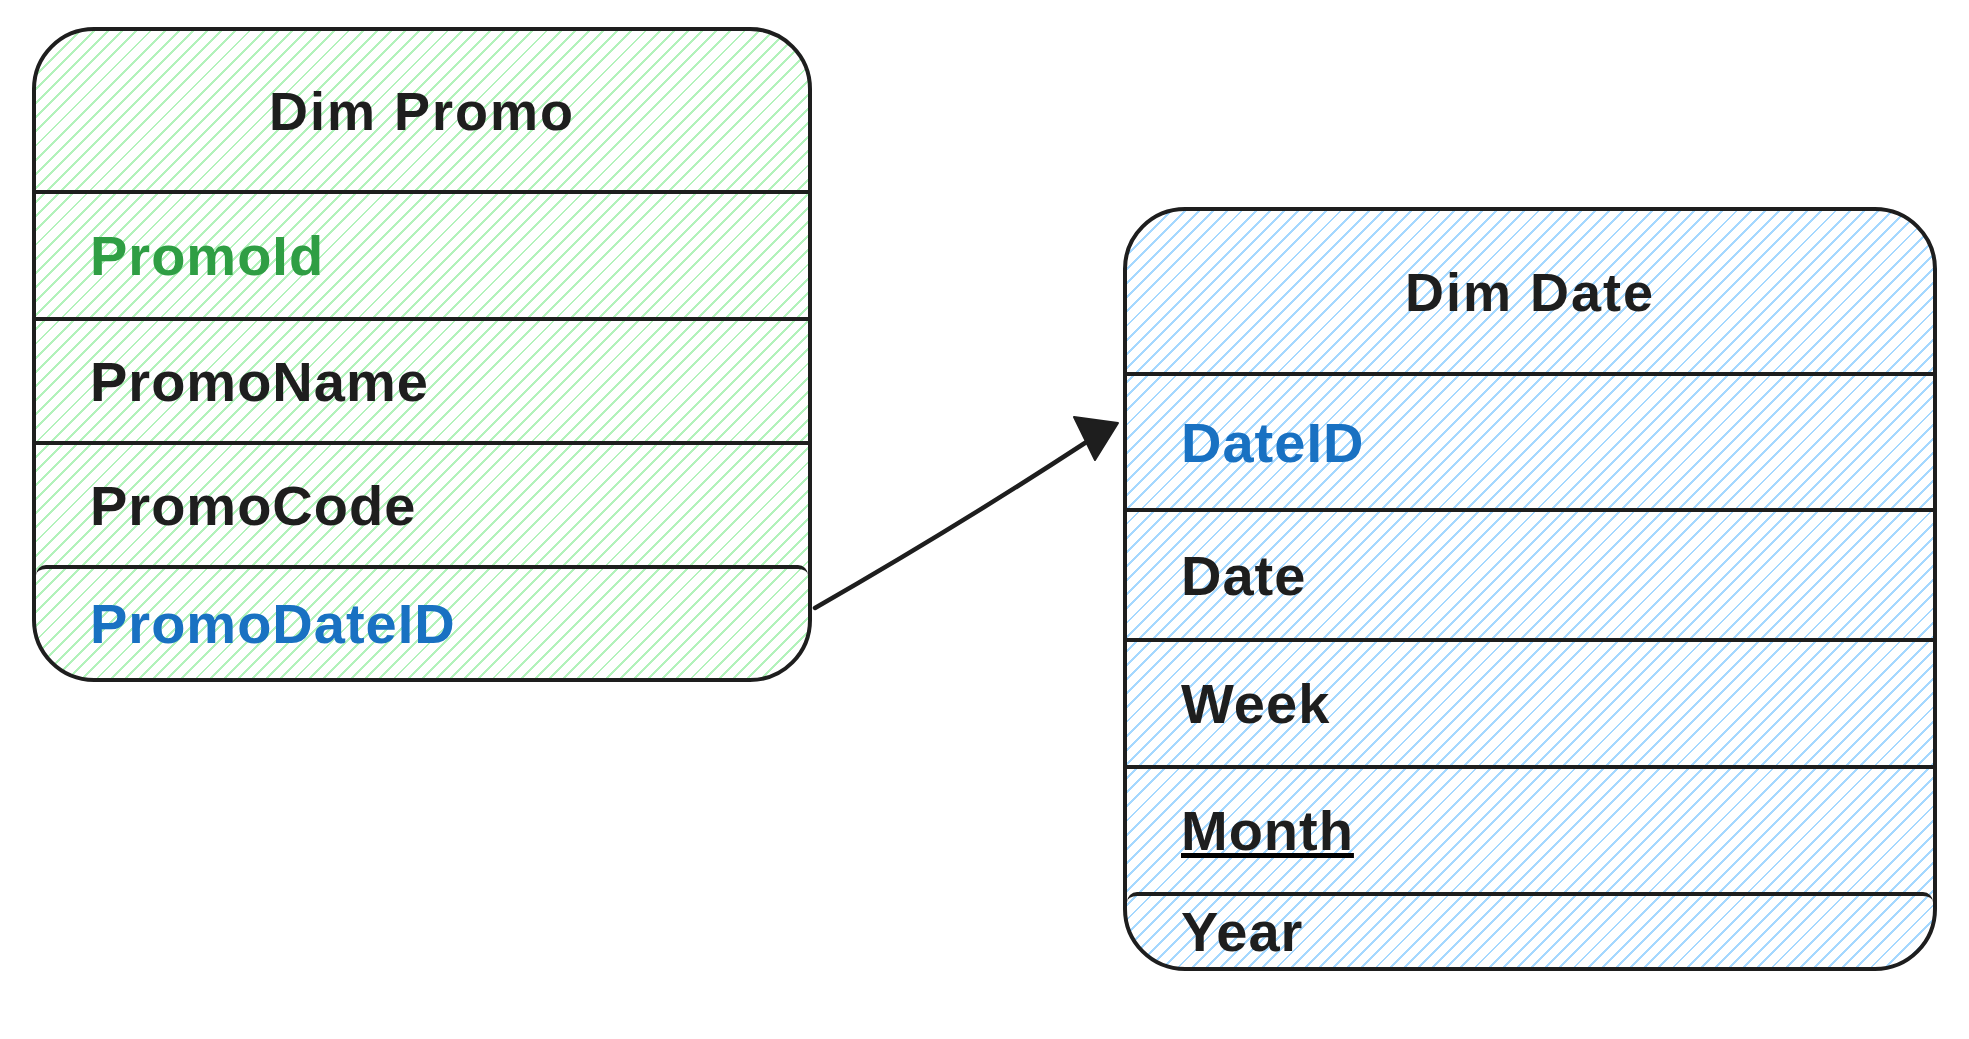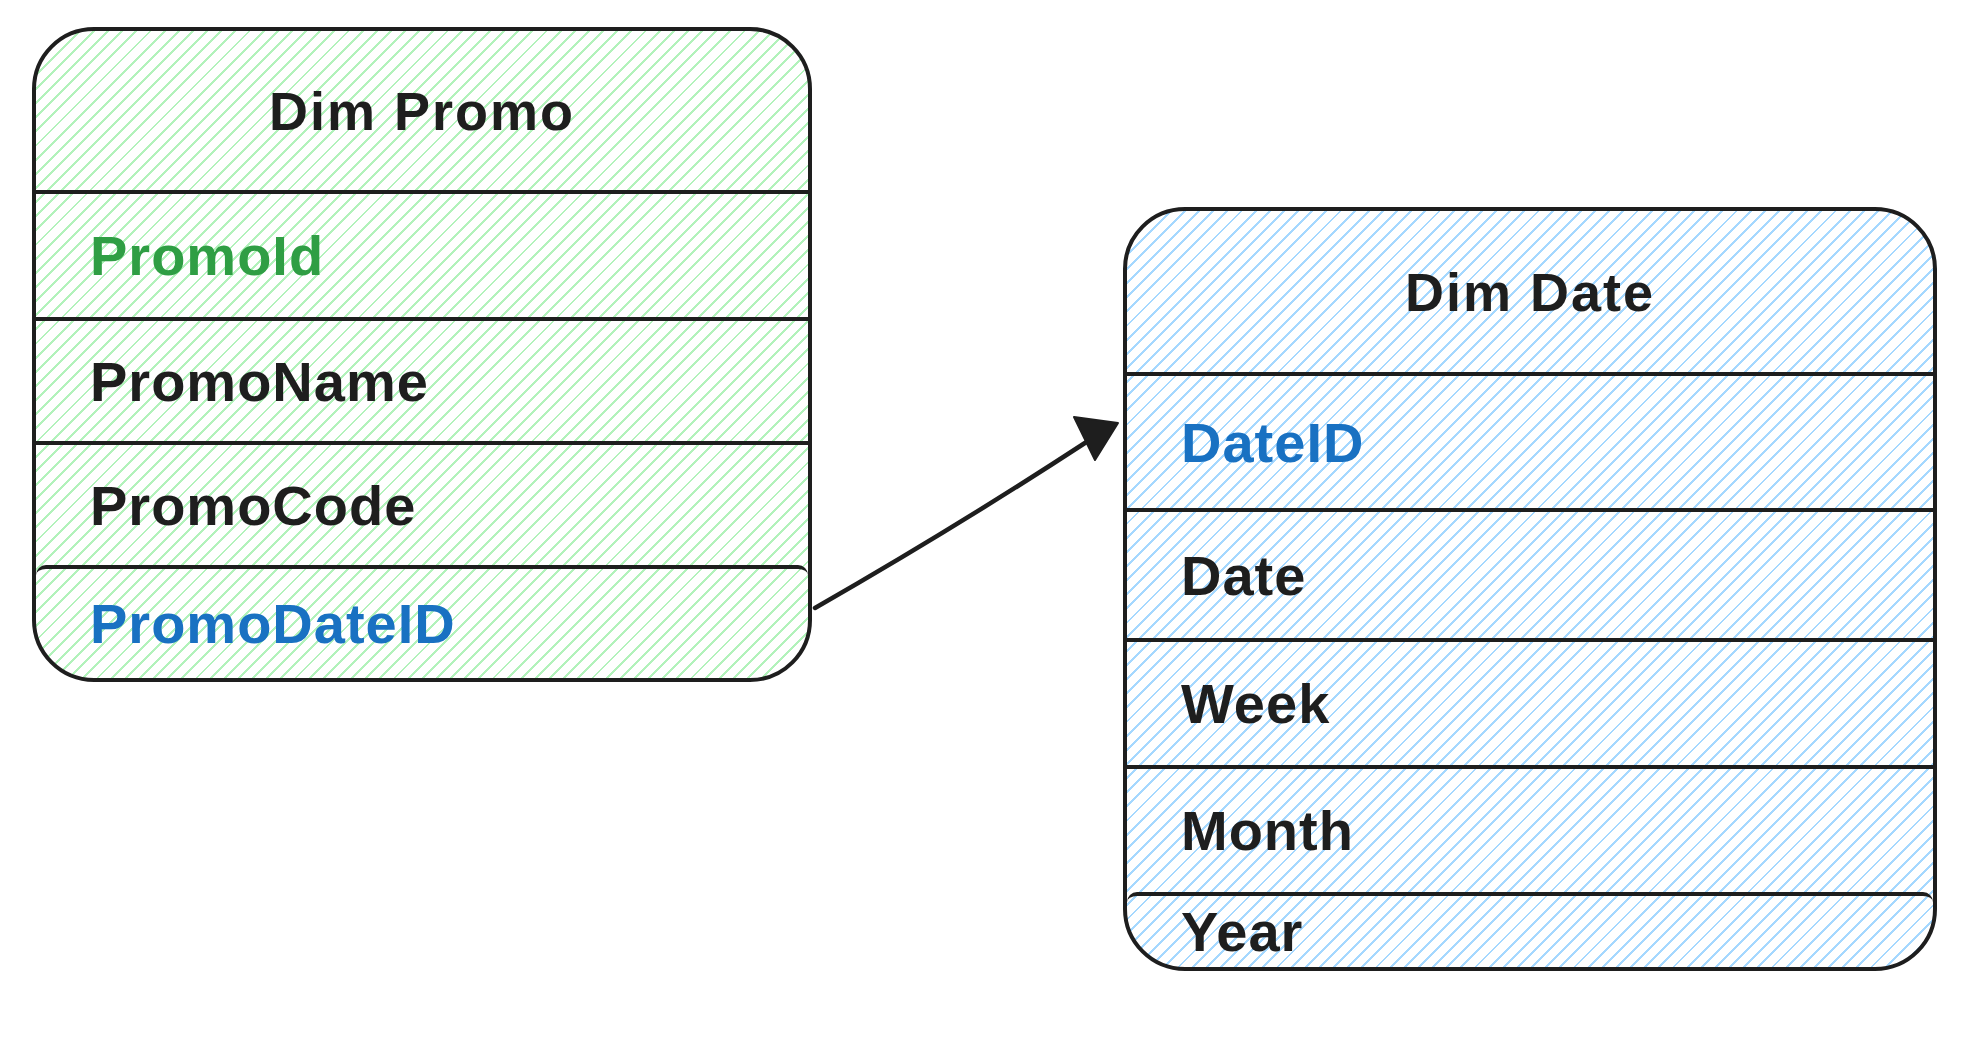--- a/index.html
+++ b/index.html
@@ -60,21 +60,21 @@
   .field-row.grow { flex: 1 1 auto; border-radius: 10px; }
 
   
   .promo .field-row:nth-of-type(2) { height: 127px; }
   .promo .field-row:nth-of-type(3) { height: 124px; }
   .promo .field-row:nth-of-type(4) { height: 124px; }
 
   .date .field-row:nth-of-type(2) { height: 136px; }
   .date .field-row:nth-of-type(3) { height: 130px; text-align: center; }
   .date .field-row:nth-of-type(4) { height: 127px; }
-  .date .field-row:nth-of-type(5) { height: 127px; }
+  .date .field-row:nth-of-type(5) { height: 127px; text-decoration: underline; }
 
   .field-text {
     font-size: 56px;
     font-weight: bold;
     letter-spacing: 1px;
     white-space: nowrap;
   }
 
   .arrow-layer {
     position: absolute;

